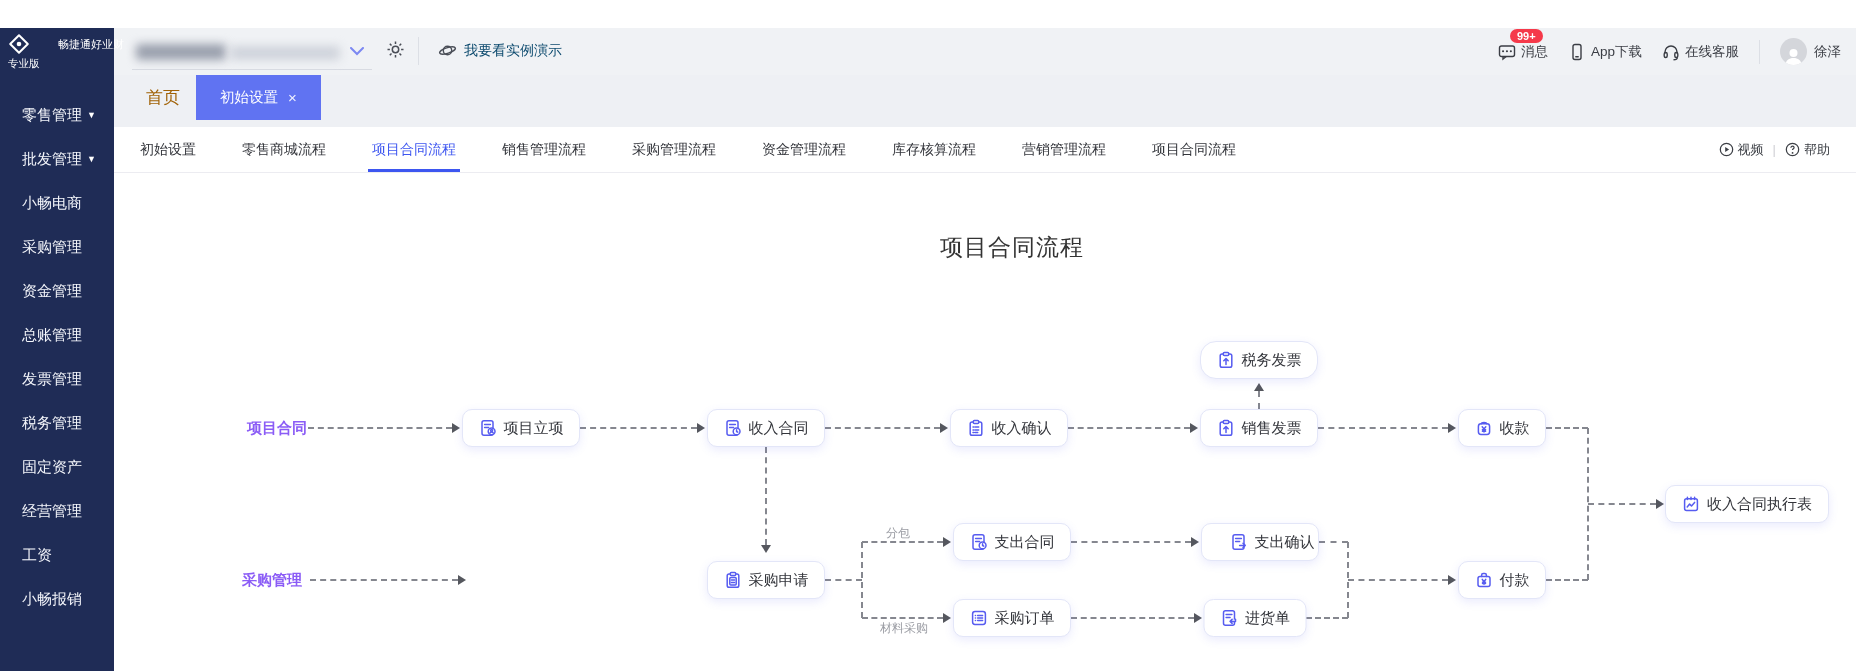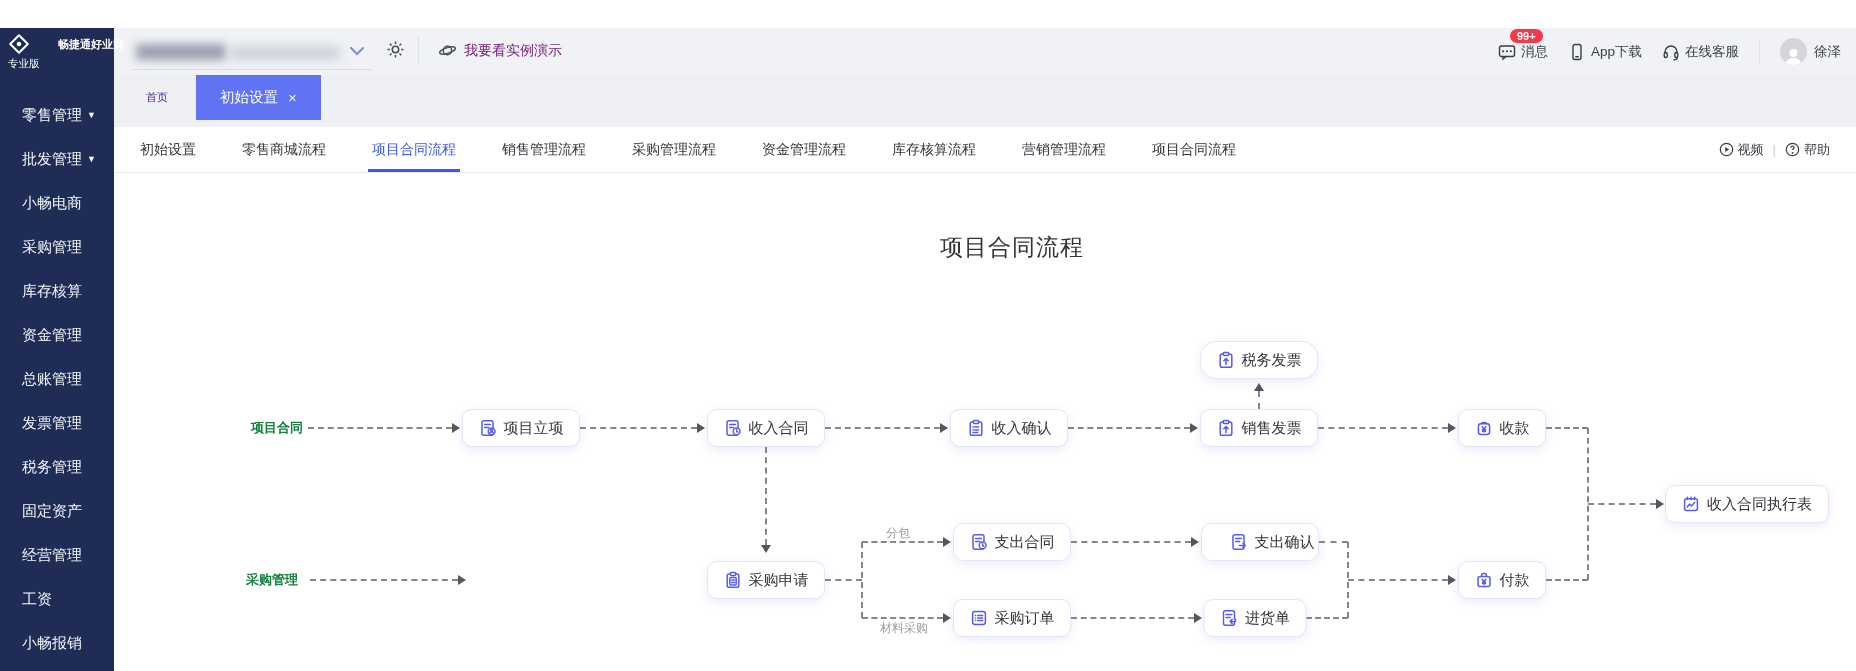--- a/index.html
+++ b/index.html
@@ -4,40 +4,40 @@
 <style>
   * { margin:0; padding:0; box-sizing:border-box; }
   html,body { width:1856px; height:671px; overflow:hidden; background:#fff;
     font-family:"Liberation Sans","DejaVu Sans",sans-serif; }
   #app { position:relative; width:1856px; height:671px; background:#fff; }
 
   
   .header { position:absolute; top:28px; left:0; right:0; height:47px; background:#f0f2f5; }
   .logo-block { position:absolute; top:28px; left:0; width:114px; height:47px; background:#1f2c56; color:#fff; z-index:5; }
   .logo-row { display:flex; align-items:center; gap:4px; padding:5px 0 0 8px; }
-  .logo-name { font-size:11px; font-weight:bold; white-space:nowrap;padding-left:24px; }
+  .logo-name { font-size:11px; font-weight:normal; white-space:nowrap;padding-left:24px; }
   .logo-edition { font-size:10.5px; padding:2px 0 0 8px; }
   .org-picker { position:absolute; left:132px; top:10px; width:240px; height:32px; border-bottom:1px solid #d8dbe2; cursor:pointer; }
   .org-blur1 { position:absolute; left:4px; top:6px; width:90px; height:16px; background:#9aa0ad; filter:blur(5px); border-radius:3px; }
   .org-blur2 { position:absolute; left:98px; top:8px; width:110px; height:14px; background:#cfd3db; filter:blur(5px); border-radius:3px; }
   .org-caret { position:absolute; right:8px; top:9px; }
   .hdr-ico { display:inline-flex; align-items:center; justify-content:center; vertical-align:middle; }
   .gear-btn { position:absolute; left:386px; top:12px; cursor:pointer; }
   .hdr-sep { position:absolute; left:418px; top:9px; width:1px; height:28px; background:#dcdfe5; }
-  .demo-link { position:absolute; left:438px; top:13px; display:flex; align-items:center; gap:7px; font-size:14px; color:#701a75; cursor:pointer; }
+  .demo-link { position:absolute; left:438px; top:13px; display:flex; align-items:center; gap:7px; font-size:14px; color:#0c4a6e; cursor:pointer; }
   .hdr-right { position:absolute; right:0; top:0; height:47px; display:flex; align-items:center; gap:20px; padding-right:12px; }
   .hdr-item { display:flex; align-items:center; gap:5px; font-size:13.5px; color:#3a3d44; cursor:pointer; position:relative; }
   .badge { position:absolute; top:-14px; left:12px; background:#f5394a; color:#fff; font-size:11px; padding:1px 7px; border-radius:9px; font-weight:bold; }
   .hdr-sep2 { width:1px; height:24px; background:#dcdfe5; }
   .avatar { width:27px; height:27px; border-radius:50%; background:#d4d6db; display:flex; align-items:flex-end; justify-content:center; overflow:hidden; }
   .user { display:flex; align-items:center; gap:7px; font-size:13.5px; color:#3a3d44; cursor:pointer; width:64px; overflow:hidden; }
 
   
   .tabstrip { position:absolute; top:75px; left:114px; right:0; height:52px; background:#eef0f4; z-index:4; }
-  .tab-home { position:absolute; left:18px; top:0; height:45px; line-height:45px; padding:0 14px; font-size:11px; color:#4c1d95; cursor:pointer; }
+  .tab-home { position:absolute; left:18px; top:0; height:45px; line-height:45px; padding:0 14px; font-size:17px; color:#a16207; cursor:pointer; }
   .tab-active { position:absolute; left:82px; top:0; height:45px; background:#6073f2; color:#fff; display:flex; align-items:center; gap:10px; padding:0 24px; font-size:14.5px; cursor:pointer; }
   .tab-close { font-size:15px; opacity:.9; cursor:pointer; }
 
   
   .sidebar { position:absolute; top:75px; left:0; width:114px; bottom:0; background:#1f2c56; z-index:5; }
   .side-item { height:44px; display:flex; align-items:center; padding-left:22px; color:#f4f6fb; font-size:15px; cursor:pointer; white-space:nowrap; }
   .side-item:first-child { margin-top:18px; }
   .side-caret { font-size:9px; margin-left:5px; color:#fff; }
 
   
@@ -45,21 +45,21 @@
   .subtabs { height:46px; display:flex; align-items:stretch; padding:0 26px; border-bottom:1px solid #ececf1; }
   .stab { display:flex; align-items:center; margin-right:46px; font-size:14px; color:#33353b; cursor:pointer; position:relative; white-space:nowrap; }
   .stab.active { color:#3d56f0; }
   .stab.active::after { content:""; position:absolute; left:-4px; right:-4px; bottom:0; height:3px; background:#3d56f0; }
   .subtab-actions { margin-left:auto; display:flex; align-items:center; gap:9px; font-size:13px; color:#3c3f45; white-space:nowrap; }
   .act-link { display:flex; align-items:center; gap:4px; cursor:pointer; }
   .act-sep { color:#cfcfd4; }
 
   
   .flow-title { position:absolute; left:1012px; top:232px; transform:translateX(-50%); font-size:23px; color:#333; font-weight:500; letter-spacing:1px; }
-  .flow-label { position:absolute; transform:translate(-50%,-50%); font-size:13px; font-weight:bold; color:#15803d; white-space:nowrap; }
+  .flow-label { position:absolute; transform:translate(-50%,-50%); font-size:15px; font-weight:bold; color:#8b5cf6; white-space:nowrap; }
   .branch-label { position:absolute; transform:translate(-50%,-50%); font-size:12px; color:#9a9ca3; white-space:nowrap; }
   .node { position:absolute; transform:translate(-50%,-50%); height:38px; background:#fff; border:1px solid #e3e6f8;
     border-radius:10px; box-shadow:0 3px 10px rgba(95,99,242,.13); display:flex; align-items:center; justify-content:center;
     gap:7px; font-size:15px; color:#33353b; cursor:pointer; white-space:nowrap; z-index:3; }
   .nicon { display:inline-flex; width:18px; height:18px; }
   .hl { position:absolute; height:0; border-top:2px dashed #85878f; z-index:1; }
   .vl { position:absolute; width:0; border-left:2px dashed #85878f; z-index:1; }
   .ah { position:absolute; width:0; height:0; z-index:2; }
   .ah.r { border-top:5px solid transparent; border-bottom:5px solid transparent; border-left:8px solid #55575e; }
   .ah.d { border-left:5px solid transparent; border-right:5px solid transparent; border-top:8px solid #55575e; }
@@ -162,23 +162,20 @@
       </div>
       <div class="side-item">
         <span>批发管理</span>
         <span class="side-caret">▼</span>
       </div>
       <div class="side-item">
         <span>小畅电商</span>
       </div>
       <div class="side-item">
         <span>采购管理</span>
-      </div>
-      <div class="side-item">
-        <span>库存核算</span>
       </div>
       <div class="side-item">
         <span>资金管理</span>
       </div>
       <div class="side-item">
         <span>总账管理</span>
       </div>
       <div class="side-item">
         <span>发票管理</span>
       </div>

